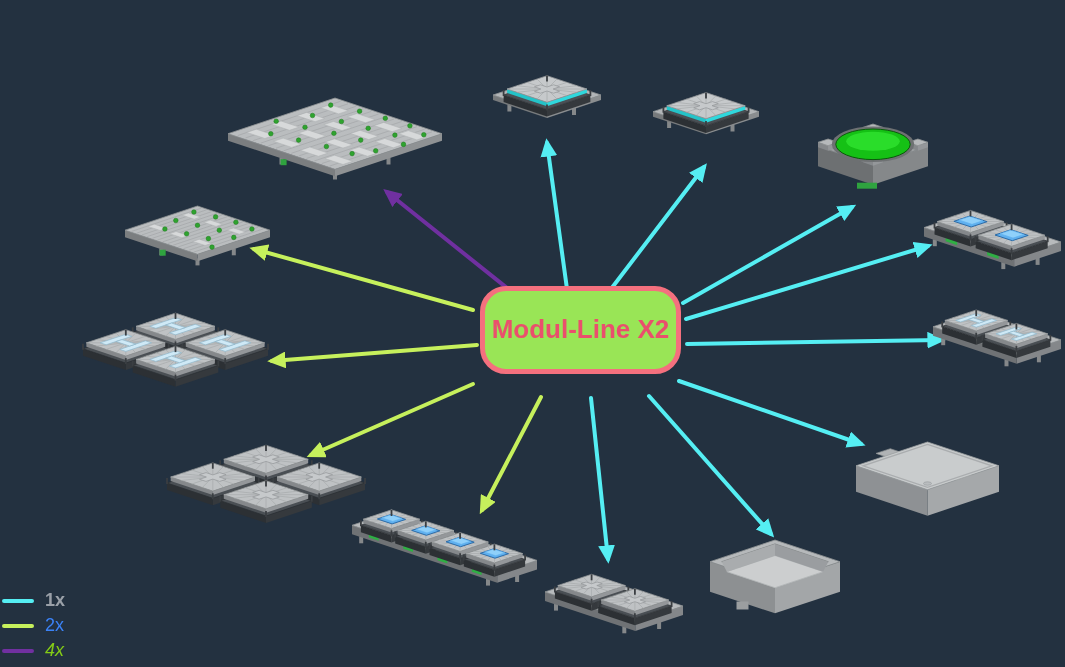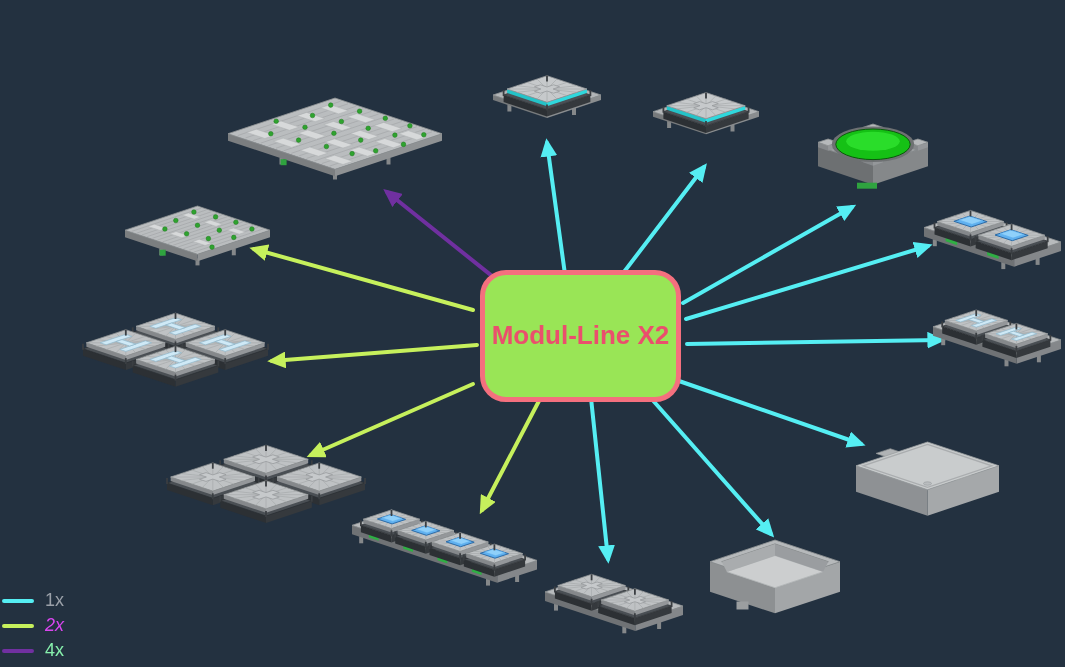--- a/index.html
+++ b/index.html
@@ -1,19 +1,19 @@
 <!DOCTYPE html>
 <html><head>
 <meta charset="utf-8">
 <style>
   html,body{margin:0;padding:0;background:#233140;}
   .stage{position:relative;width:1065px;height:667px;background:#233140;overflow:hidden;
          font-family:"Liberation Sans", sans-serif;}
   #scene{position:absolute;left:0;top:0;}
-  .node{position:absolute;left:480px;top:270px;width:201px;height:132px;box-sizing:border-box;
+  .node{position:absolute;left:480px;top:286px;width:201px;height:88px;box-sizing:border-box;
         border-radius:26px;display:flex;flex-direction:column;align-items:center;justify-content:center;
         font-weight:bold;font-size:26px;line-height:1.28;text-align:center;}
   .legend{position:absolute;left:2px;top:588px;display:flex;flex-direction:column;}
   .legend-row{display:flex;align-items:center;height:25px;}
   .legend-line{width:32px;height:4px;border-radius:2px;flex:0 0 auto;}
   .legend-label{margin-left:11px;font-size:18px;}
 </style>
 </head>
 <body>
 
@@ -826,24 +826,24 @@
       </g>
     </svg>
 
   <div class="node" id="center-node" style="background: rgb(153, 229, 86); border: 5px solid rgb(244, 112, 126); color: rgb(234, 79, 109);">
     <div>Modul-Line X2</div>
   </div>
 
   <div class="legend" id="legend">
       <div class="legend-row">
         <span class="legend-line" style="background: rgb(85, 238, 243);"></span>
-        <span class="legend-label" style="color: rgb(154, 160, 168);">1x</span>
+        <span class="legend-label" style="color: rgb(154, 160, 168); font-weight: bold;">1x</span>
       </div>
       <div class="legend-row">
         <span class="legend-line" style="background: rgb(198, 240, 92);"></span>
-        <span class="legend-label" style="color: #d946ef; font-style: italic;">2x</span>
+        <span class="legend-label" style="color: #3b82f6;">2x</span>
       </div>
       <div class="legend-row">
         <span class="legend-line" style="background: rgb(112, 48, 160);"></span>
-        <span class="legend-label" style="color: #86efac;">4x</span>
+        <span class="legend-label" style="color: #84cc16; font-style: italic;">4x</span>
       </div>
     </div>
 </div>
 
 </body></html>

